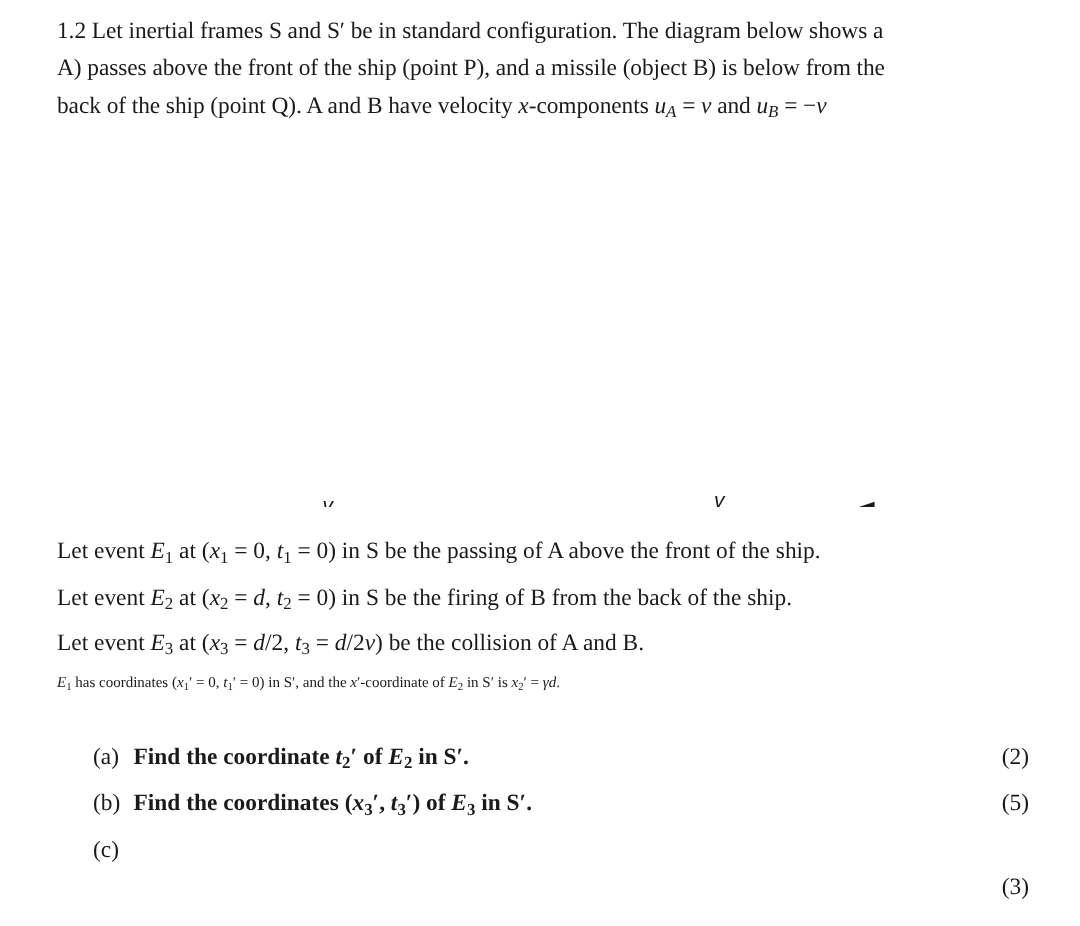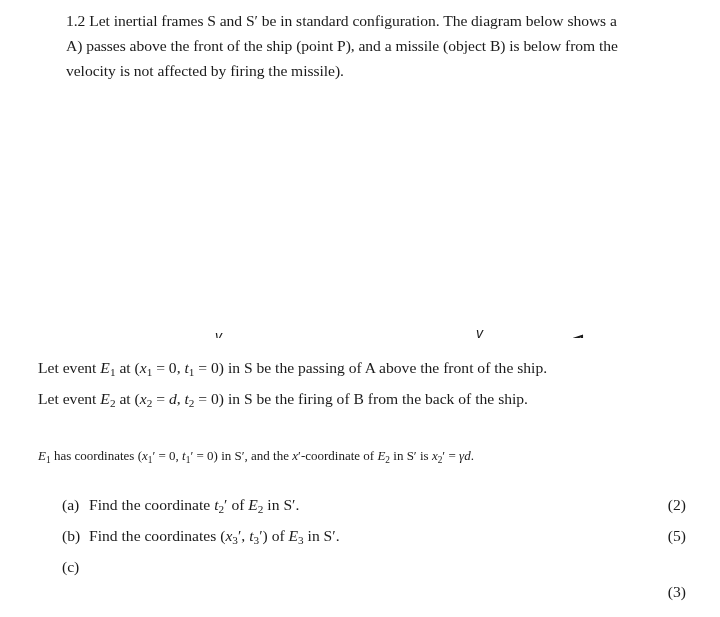--- a/index.html
+++ b/index.html
@@ -25,21 +25,20 @@
   
   .intro {
     position: absolute;
     left: 38px;
     top: 8px;
     width: 648px;
     font-size: 15.6px;
     line-height: 25.2px;
     text-align: left;
     letter-spacing: -0.05px;
-    margin-left: 28px;
   }
   .intro .ln { display: block; white-space: nowrap; }
 
   i.v, i.sym { font-style: italic; }
   .sub {
     font-size: 0.72em;
     vertical-align: -0.28em;
     font-style: italic;
     letter-spacing: 0;
   }
@@ -85,21 +84,21 @@
     font-size: 15.6px;
     line-height: 25.5px;
   }
   .events .ln { display: block; white-space: nowrap; }
 
   .coordline {
     position: absolute;
     left: 38px;
     top: 443px;
     width: 660px;
-    font-size: 13px;
+    font-size: 10px;
     line-height: 25px;
     white-space: nowrap;
   }
 
   
   .parts {
     position: absolute;
     left: 62px;
     top: 492px;
     width: 624px;
@@ -111,41 +110,42 @@
     padding-left: 27px;
     margin-bottom: 0.5px;
   }
   .part .marker {
     position: absolute;
     left: 0;
     top: 0;
   }
   .part .body {
     display: block;
+    font-weight: bold;
   }
   .part .l1 { display: block; }
   .part .l2 { display: block; padding-left: 26px; }
   .marks {
     position: absolute;
     right: 0;
   }
   .part-a .marks { top: 0; }
   .part-b .marks { top: 0; }
   .part-c .marks { top: 25.2px; }
   .part-c { margin-top: 0; }
 </style>
 </head>
 <body>
 
 <div class="page">
 
   <div class="intro">
     <span class="ln">1.2 Let inertial frames S and S′ be in standard configuration. The diagram below shows a</span>
     <span class="ln">A) passes above the front of the ship (point P), and a missile (object B) is below from the</span>
-    <span class="ln">velocity is not affected by firing the missile).</span>
+    <span class="ln">back of the ship (point Q). A and B have velocity <i class="sym">x</i>-components <i class="sym">u</i><span class="sub">A</span> = <i class="sym">v</i> and <i class="sym">u</i><span class="sub">B</span> = −<i class="sym">v</i></span>
   </div>
 
   <div class="diagram">
     <svg width="720" height="178" viewBox="0 0 720 178" xmlns="http://www.w3.org/2000/svg">
 
       <polygon points="147,181 147,222 212,202" fill="#ffffff" stroke="#1a1a1a" stroke-width="2.1" stroke-linejoin="miter"></polygon>
       <text class="ptlabel" x="158" y="208">A</text>
 
       <line x1="206" y1="193" x2="264" y2="193" stroke="#858585" stroke-width="2"></line>
       <polyline points="258,186 272,193 258,200" fill="none" stroke="#6b6b6b" stroke-width="2" stroke-linecap="butt" stroke-linejoin="miter"></polyline>
@@ -168,20 +168,21 @@
       <polyline points="160,304 148,311 160,318" fill="none" stroke="#3d3d3d" stroke-width="1.8" stroke-linecap="butt" stroke-linejoin="miter"></polyline>
       <line x1="385" y1="311" x2="583" y2="311" stroke="#707070" stroke-width="1.6"></line>
       <polyline points="575,304 587,311 575,318" fill="none" stroke="#3d3d3d" stroke-width="1.8" stroke-linecap="butt" stroke-linejoin="miter"></polyline>
       <text class="dlabel" x="362" y="317">d</text>
     </svg>
   </div>
 
   <div class="events">
     <span class="ln">Let event <i class="sym">E</i><span class="subn">1</span> at (<i class="sym">x</i><span class="subn">1</span> = 0, <i class="sym">t</i><span class="subn">1</span> = 0) in S be the passing of A above the front of the ship.</span>
     <span class="ln">Let event <i class="sym">E</i><span class="subn">2</span> at (<i class="sym">x</i><span class="subn">2</span> = <i class="sym">d</i>, <i class="sym">t</i><span class="subn">2</span> = 0) in S be the firing of B from the back of the ship.</span>
+    <span class="ln">Let event <i class="sym">E</i><span class="subn">3</span> at (<i class="sym">x</i><span class="subn">3</span> = <i class="sym">d</i>/2, <i class="sym">t</i><span class="subn">3</span> = <i class="sym">d</i>/2<i class="sym">v</i>) be the collision of A and B.</span>
   </div>
 
   <div class="coordline">
     <i class="sym">E</i><span class="subn">1</span> has coordinates (<i class="sym">x</i><span class="subn">1</span>′ = 0, <i class="sym">t</i><span class="subn">1</span>′ = 0) in S′, and the <i class="sym">x</i>′-coordinate of <i class="sym">E</i><span class="subn">2</span> in S′ is <i class="sym">x</i><span class="subn">2</span>′ = <i class="sym">γd</i>.
   </div>
 
   <div class="parts">
 
     <div class="part part-a">
       <span class="marker">(a)</span>

